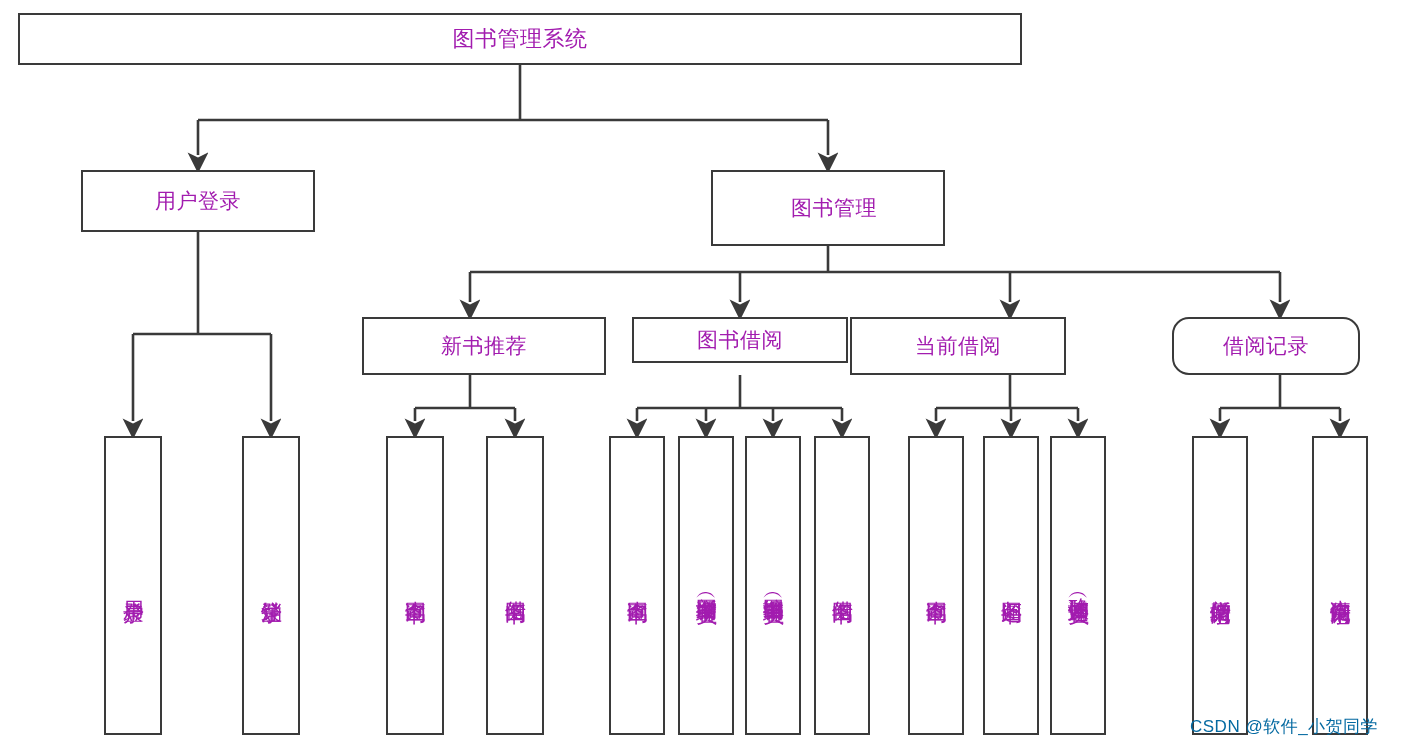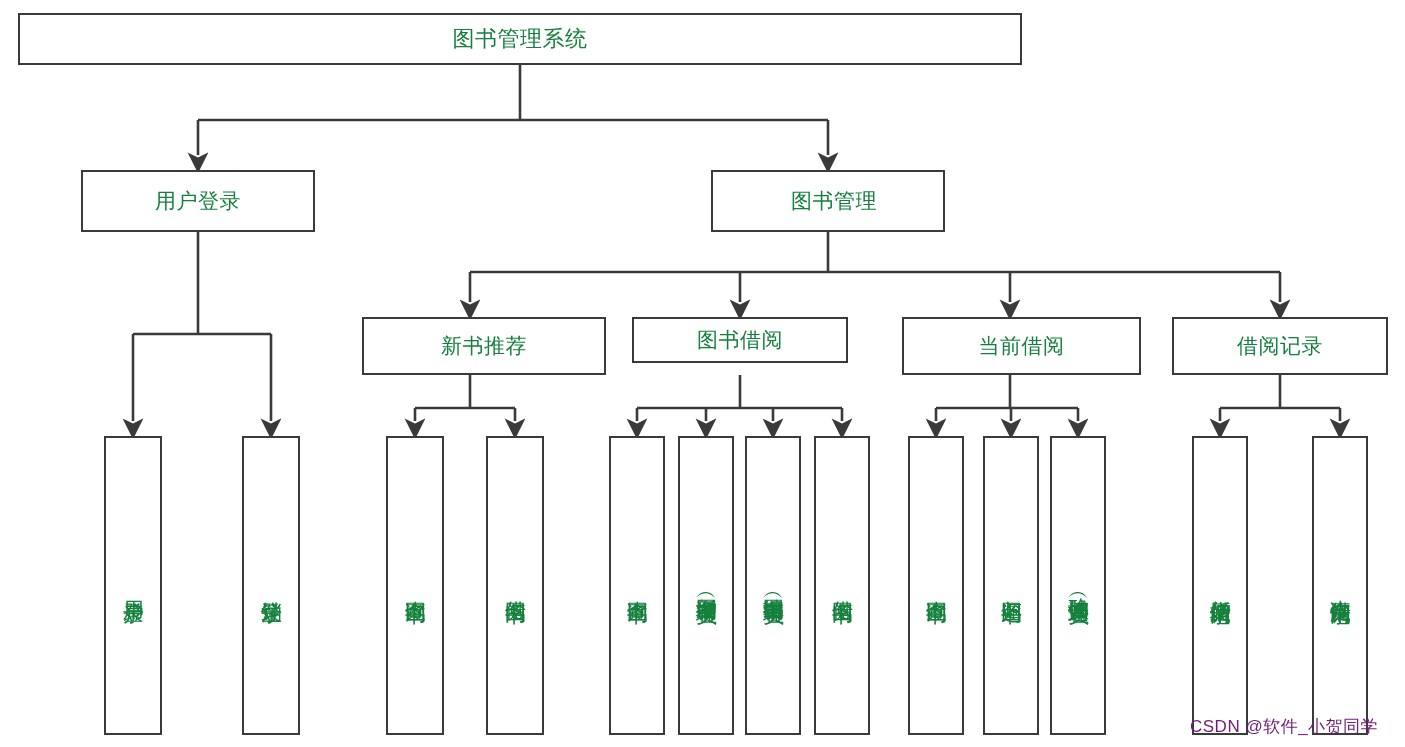--- a/index.html
+++ b/index.html
@@ -26,21 +26,21 @@
     pointer-events: none;
   }
   .node {
     position: absolute;
     box-sizing: border-box;
     background: #ffffff;
     border: 2px solid #3a3a3a;
     display: flex;
     align-items: center;
     justify-content: center;
-    color: #15803d;
+    color: #a21caf;
   }
   .node .label {
     font-size: 21px;
     line-height: 1.15;
     letter-spacing: 0.5px;
     white-space: nowrap;
   }
   .node.leaf {
     align-items: center;
     justify-content: center;
@@ -51,21 +51,21 @@
     font-size: 21px;
     line-height: 1.28;
     letter-spacing: 1px;
     white-space: nowrap;
     max-height: 290px;
   }
   .node.root .label { font-size: 22px; }
   .watermark {
     position: absolute;
     font-size: 17px;
-    color: #701a75;
+    color: #0369a1;
     white-space: nowrap;
     letter-spacing: 0.5px;
   }
 </style>
 </head>
 <body>
 
 <div id="canvas">
 
   <svg class="edges" viewBox="0 0 1405 747">
@@ -118,34 +118,34 @@
     </g>
   </svg>
 
   <div class="node root" style="left:18px; top:13px; width:1004px; height:52px;">
     <span class="label">图书管理系统</span>
   </div>
 
   <div class="node" style="left:81px; top:170px; width:234px; height:62px;">
     <span class="label">用户登录</span>
   </div>
-  <div class="node" style="left:711px; top:170px; width:234px; height:62px;padding-left:12px;">
+  <div class="node" style="left:711px; top:170px; width:234px; height:76px;padding-left:12px;">
     <span class="label">图书管理</span>
   </div>
 
   <div class="node" style="left:362px; top:317px; width:244px; height:58px;">
     <span class="label">新书推荐</span>
   </div>
   <div class="node" style="left:632px; top:317px; width:216px; height:46px;">
     <span class="label">图书借阅</span>
   </div>
-  <div class="node" style="left:902px; top:317px; width:239px; height:58px;">
+  <div class="node" style="left:850px; top:317px; width:216px; height:58px;">
     <span class="label">当前借阅</span>
   </div>
-  <div class="node" style="left:1172px; top:317px; width:216px; height:58px;">
+  <div class="node" style="left:1172px; top:317px; width:188px; height:58px;border-radius:17px;">
     <span class="label">借阅记录</span>
   </div>
 
   <div class="node leaf" style="left:104px; top:436px; width:58px; height:299px;">
     <span class="label">用户登录</span>
   </div>
   <div class="node leaf" style="left:242px; top:436px; width:58px; height:299px;">
     <span class="label">注销登录</span>
   </div>
   <div class="node leaf" style="left:386px; top:436px; width:58px; height:299px;">

